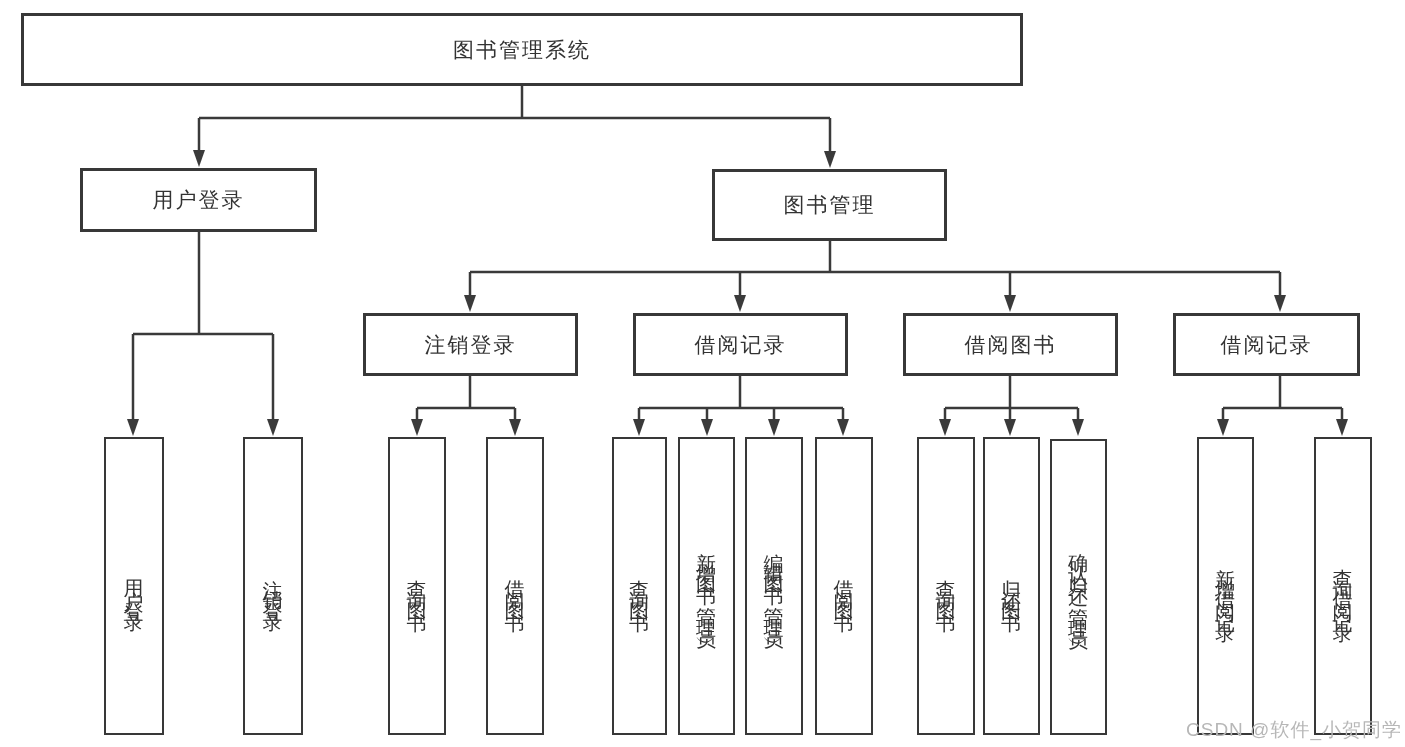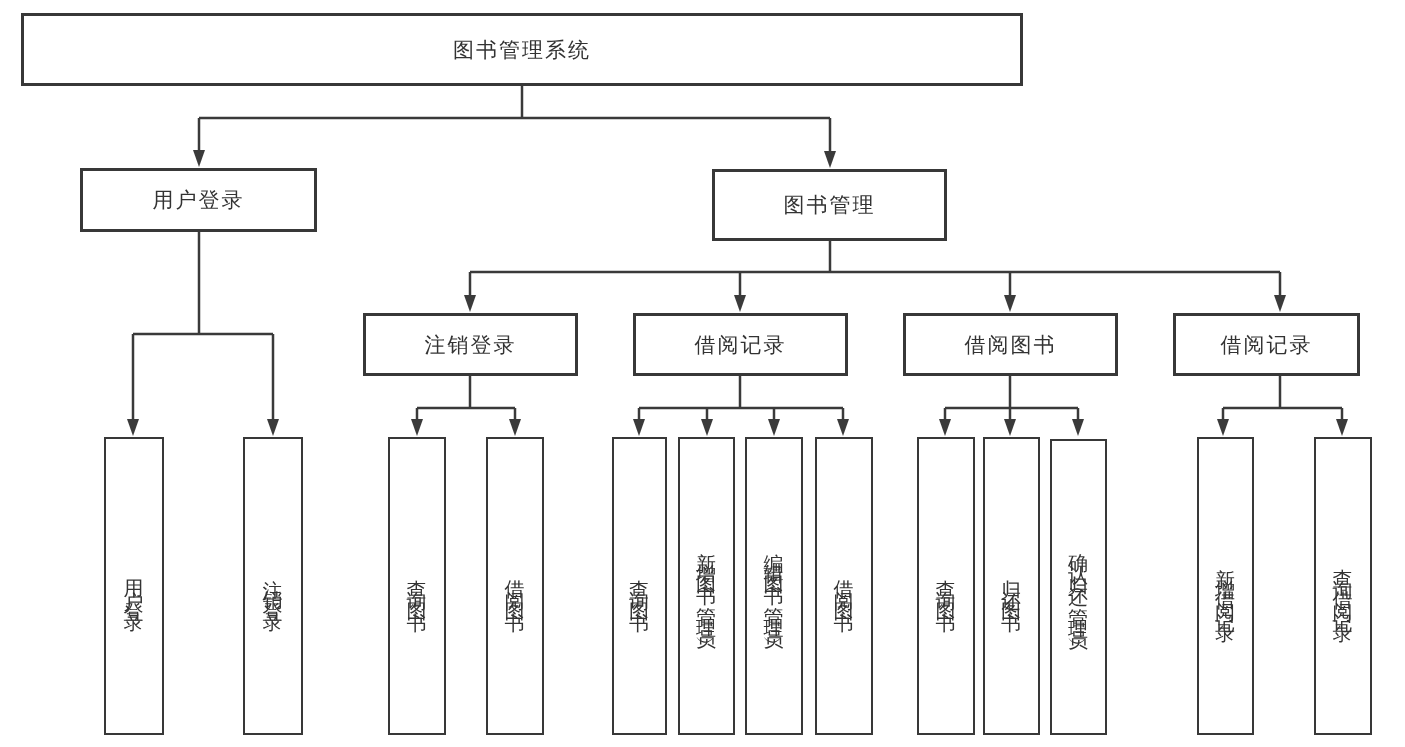--- a/index.html
+++ b/index.html
@@ -181,13 +181,14 @@
     <span class="vlabel">确认归还（管理员）</span>
   </div>
 
   <div class="node leaf" style="left:1197px;top:437px;width:57px;height:298px">
     <span class="vlabel">新增借阅记录</span>
   </div>
   <div class="node leaf" style="left:1314px;top:437px;width:58px;height:298px">
     <span class="vlabel">查询借阅记录</span>
   </div>
 
+  <div class="watermark">CSDN @软件_小贺同学</div>
 </div>
 
 </body></html>

